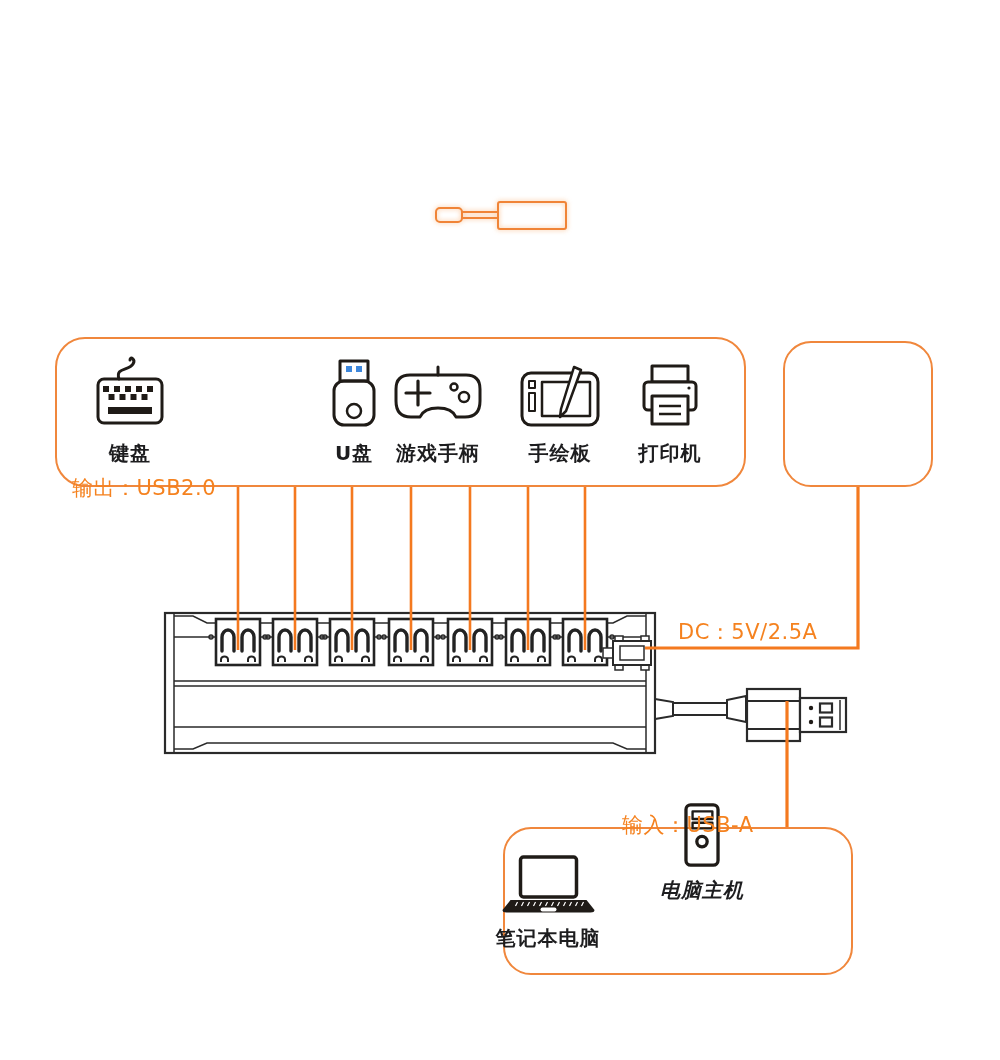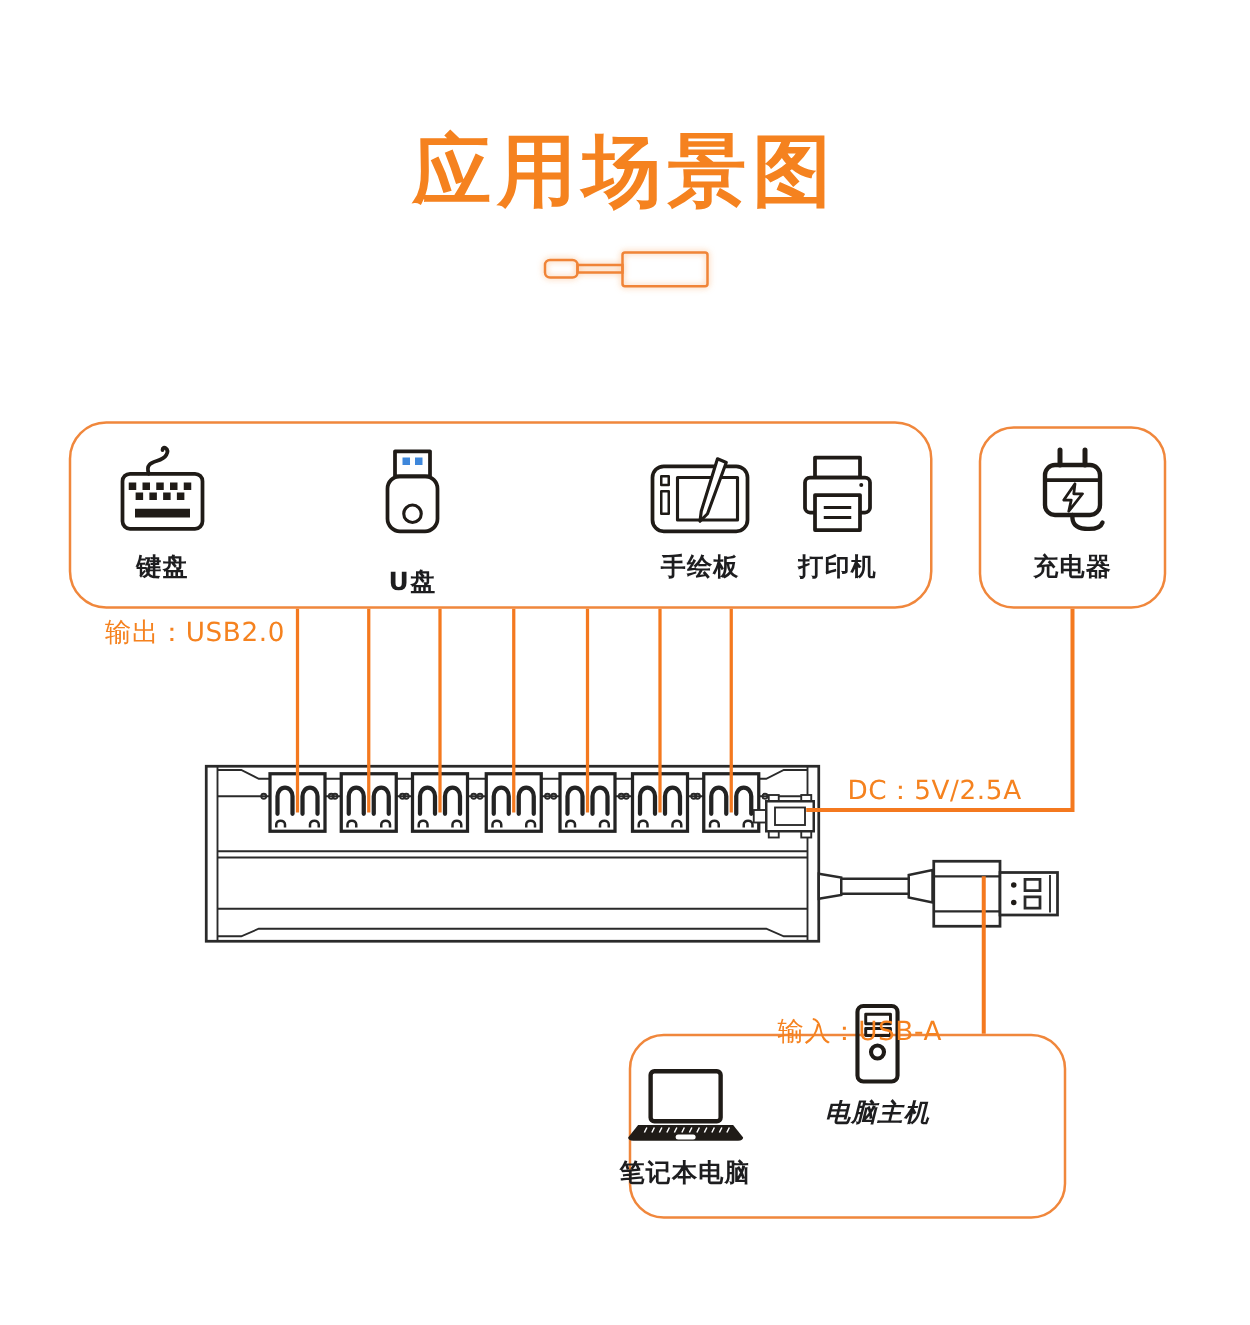--- a/index.html
+++ b/index.html
@@ -17,21 +17,20 @@
              white-space:pre-line;text-align:center;line-height:1.2;}
   .annot{position:absolute;font-size:21px;color:#F5821F;letter-spacing:0.5px;}
   svg{display:block;}
   .diagram{position:absolute;left:0;top:0;pointer-events:none;}
 </style>
 </head>
 <body>
 
 <div id="canvas">
 
-  <div class="title">应用场景图</div>
 
   <svg class="cable-glyph" width="136" height="34" viewBox="0 0 136 34">
     <g fill="none" stroke="#F08437" stroke-width="2">
       <rect x="3" y="9" width="26" height="14" rx="4"></rect>
       <rect x="29" y="13" width="36" height="6"></rect>
       <rect x="65" y="3" width="68" height="27" rx="2"></rect>
     </g>
   </svg>
 
   <div class="box" style="left:55px;top:337px;width:691px;height:150px;"></div>
@@ -56,33 +55,45 @@
           <rect x="38.5" y="39" width="6" height="6"></rect>
             <rect x="49.5" y="39" width="6" height="6"></rect>
           <rect x="16" y="52" width="44" height="7"></rect>
         </g>
       </svg>
     </div>
     <div class="dev-label">键盘</div>
   </div>
 
 
-  <div class="device" style="left:330px;top:353px;gap:12px;">
+  <div class="device" style="left:354px;top:353px;">
     <div class="icon-wrap">
       <svg width="56" height="76" viewBox="0 0 56 76" fill="none" stroke="#1F1B17" stroke-width="3" stroke-linejoin="round">
         <rect x="14" y="6" width="28" height="20"></rect>
         <rect x="20" y="11" width="6" height="6" fill="#3E87DB" stroke="none"></rect>
         <rect x="30" y="11" width="6" height="6" fill="#3E87DB" stroke="none"></rect>
         <rect x="8" y="26" width="40" height="44" rx="10"></rect>
         <circle cx="28" cy="56" r="7" stroke-width="2.5"></circle>
       </svg>
     </div>
     <div class="dev-label">U盘</div>
   </div>
 
+  <div class="device" style="left:438px;top:353px;">
+    <div class="icon-wrap">
+      <svg width="92" height="72" viewBox="0 0 92 66" fill="none" stroke="#1F1B17" stroke-width="3" stroke-linecap="round" stroke-linejoin="round">
+        <path d="M46,5 V13"></path>
+        <path d="M18,13 H74 Q88,13 88,27 V39 Q88,55 73,55 H64 Q60,46 46,46 Q32,46 28,55 H19 Q4,55 4,39 V27 Q4,13 18,13 Z"></path>
+        <path d="M14,31 H38 M26,19 V43" stroke-width="3.2"></path>
+        <circle cx="62" cy="25" r="3.5" stroke-width="2.5"></circle>
+        <circle cx="72" cy="35" r="5" stroke-width="2.5"></circle>
+      </svg>
+    </div>
+    <div class="dev-label">游戏手柄</div>
+  </div>
 
   <div class="device" style="left:670px;top:353px;">
     <div class="icon-wrap">
       <svg width="72" height="72" viewBox="0 0 72 70" fill="none" stroke="#1F1B17" stroke-width="3" stroke-linejoin="round">
         <rect x="18" y="6" width="36" height="16"></rect>
         <rect x="10" y="22" width="52" height="28" rx="4" fill="#fff"></rect>
         <rect x="18" y="36" width="36" height="28" fill="#fff"></rect>
         <path d="M25,46 H47 M25,54 H47" stroke-width="2.5"></path>
         <circle cx="55" cy="28" r="1.6" fill="#1F1B17" stroke="none"></circle>
       </svg>
@@ -96,32 +107,20 @@
         <rect x="4" y="8" width="76" height="52" rx="9"></rect>
         <rect x="11" y="16" width="6" height="7" stroke-width="2"></rect>
         <rect x="11" y="28" width="6" height="18" stroke-width="2"></rect>
         <rect x="24" y="17" width="48" height="34" stroke-width="2.5"></rect>
         <path d="M56,2 L63,5 L48,46 L42,52 L43,44 Z" fill="#fff" stroke-width="2.5"></path>
       </svg>
     </div>
     <div class="dev-label">手绘板</div>
   </div>
 
-  <div class="device" style="left:858px;top:353px;">
-    <div class="icon-wrap">
-      <svg width="72" height="76" viewBox="0 0 72 76" fill="none" stroke="#1F1B17" stroke-linecap="round" stroke-linejoin="round">
-        <path d="M26,5 V17 M46,5 V17" stroke-width="4"></path>
-        <rect x="14" y="17" width="44" height="40" rx="8" stroke-width="3.5"></rect>
-        <path d="M14,29 H58" stroke-width="3"></path>
-        <path d="M38,32 L29,45 H35 L33,54 L44,40 H37 Z" stroke-width="2.2"></path>
-        <path d="M36,57 Q35,67 46,68 Q58,69 60,63" stroke-width="3.5"></path>
-      </svg>
-    </div>
-    <div class="dev-label">充电器</div>
-  </div>
 
   <div class="device" style="left:548px;top:848px;">
     <div class="icon-wrap sm">
       <svg width="96" height="62" viewBox="0 0 96 62" fill="none">
         <rect x="20" y="3" width="56" height="40" rx="3" stroke="#1F1B17" stroke-width="3.5"></rect>
         <path d="M10,46 H86 L94,56 Q94,58.5 90,58.5 H6 Q2,58.5 2,56 Z" fill="#1F1B17"></path>
         <path d="M17,48 l-2,4 M23,48 l-2,4 M29,48 l-2,4 M35,48 l-2,4 M41,48 l-2,4 M47,48 l-2,4 M53,48 l-2,4 M59,48 l-2,4 M65,48 l-2,4 M71,48 l-2,4 M77,48 l-2,4 M83,48 l-2,4" stroke="#fff" stroke-width="1.2"></path>
         <rect x="40" y="53.5" width="16" height="4" rx="2" fill="#fff"></rect>
       </svg>
     </div>
@@ -134,21 +133,21 @@
         <rect x="6" y="3" width="34" height="64" rx="5" stroke-width="3.5"></rect>
         <rect x="13" y="10" width="21" height="8" stroke-width="2.5"></rect>
         <rect x="13" y="22" width="21" height="6" stroke-width="2.5"></rect>
         <circle cx="23" cy="42" r="5.5" stroke-width="3.5"></circle>
       </svg>
     </div>
     <div class="dev-label">电脑主机</div>
   </div>
 
 
-  <div class="annot" style="left:72px;top:492px;margin-left:12px;">输出：USB2.0</div>
+  <div class="annot" style="left:72px;top:474px;">输出：USB2.0</div>
   <div class="annot" style="left:678px;top:618px;">DC：5V/2.5A</div>
   <div class="annot" style="left:622px;top:811px;">输入：USB-A</div>
 
   <svg class="diagram" width="1000" height="1060" viewBox="0 0 1000 1060">
     <defs>
       <g id="usb-port">
         <circle cx="-27" cy="637" r="2" fill="none" stroke="#2a2a2a" stroke-width="1.5"></circle>
         <circle cx="27" cy="637" r="2" fill="none" stroke="#2a2a2a" stroke-width="1.5"></circle>
         <rect x="-22" y="619" width="44" height="46" fill="#fff" stroke="#232323" stroke-width="2.6"></rect>
         <path d="M-16,651 V637 A6,7 0 0 1 -4,637 V651" fill="none" stroke="#232323" stroke-width="3.4" stroke-linecap="round"></path>

